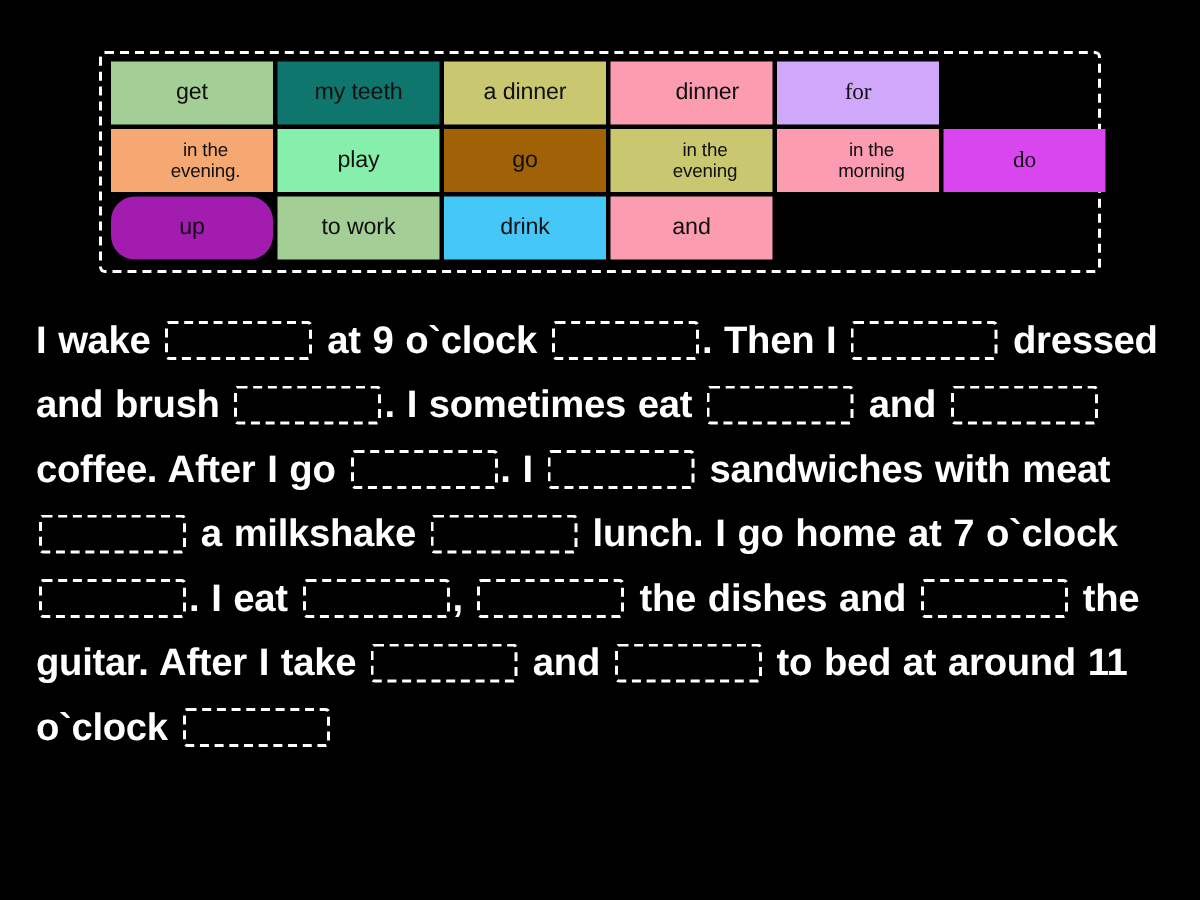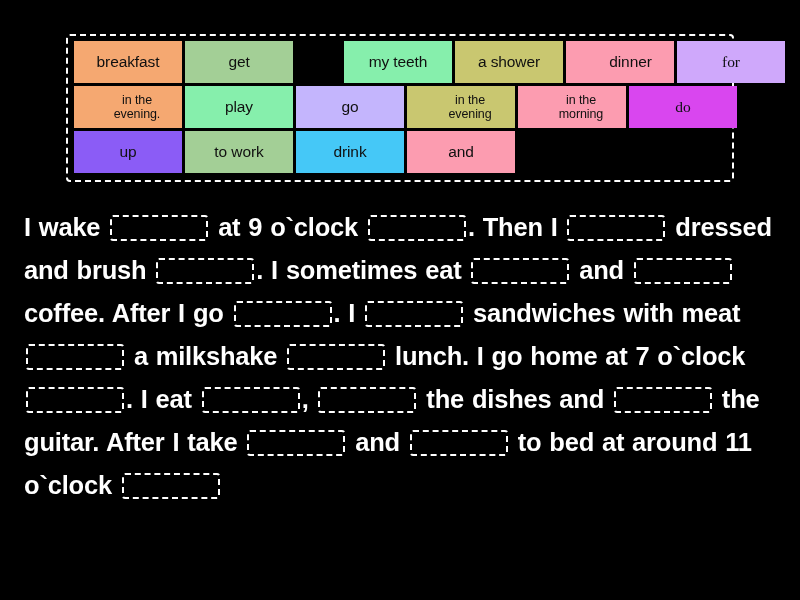--- a/index.html
+++ b/index.html
@@ -90,37 +90,36 @@
     margin: 0 2px;
   }
 </style>
 </head>
 <body>
 
 <div id="stage">
 
   <div class="word-bank" id="word-bank">
       <div class="bank-row">
-        <div class="tile" style="background: rgb(245, 168, 113);">breakfast</div>
         <div class="tile" style="background: rgb(163, 207, 150);">get</div>
-        <div class="tile" style="background: #86efac; margin-left: 48px;">my teeth</div>
-        <div class="tile" style="background: rgb(201, 199, 112);">a shower</div>
+        <div class="tile" style="background: #0f766e;">my teeth</div>
+        <div class="tile" style="background: rgb(201, 199, 112);">a dinner</div>
         <div class="tile" style="background: rgb(252, 156, 176); padding-left: 24px;">dinner</div>
         <div class="tile" style="background: rgb(207, 168, 251);">for</div>
       </div>
       <div class="bank-row">
         <div class="tile two-line" style="background: rgb(245, 168, 113);">in the<br>evening.</div>
         <div class="tile" style="background: #86efac;">play</div>
-        <div class="tile" style="background: #c4b5fd;">go</div>
+        <div class="tile" style="background: #a16207;">go</div>
         <div class="tile two-line" style="background: rgb(201, 199, 112);">in the<br>evening</div>
         <div class="tile two-line" style="background: rgb(252, 156, 176);">in the<br>morning</div>
         <div class="tile" style="background: #d946ef;">do</div>
       </div>
       <div class="bank-row">
-        <div class="tile" style="background: #8b5cf6;">up</div>
+        <div class="tile" style="background: #a21caf; border-radius: 16px;">up</div>
         <div class="tile" style="background: rgb(163, 207, 150);">to work</div>
         <div class="tile" style="background: rgb(69, 200, 247);">drink</div>
         <div class="tile" style="background: rgb(252, 156, 176);">and</div>
         <div class="tile empty" style="background: transparent;"></div>
       </div>
     </div>
 
   <div class="sentence" id="sentence"><span class="txt">I wake </span><span class="blank"></span><span class="txt"> at 9 o`clock </span><span class="blank"></span><span class="txt">. Then I </span><span class="blank"></span><span class="txt"> dressed and brush </span><span class="blank"></span><span class="txt">. I sometimes eat </span><span class="blank"></span><span class="txt"> and </span><span class="blank"></span><span class="txt"> coffee. After I go </span><span class="blank"></span><span class="txt">. I </span><span class="blank"></span><span class="txt"> sandwiches with meat </span><span class="blank"></span><span class="txt"> a milkshake </span><span class="blank"></span><span class="txt"> lunch. I go home at 7 o`clock </span><span class="blank"></span><span class="txt">. I eat </span><span class="blank"></span><span class="txt">, </span><span class="blank"></span><span class="txt"> the dishes and </span><span class="blank"></span><span class="txt"> the guitar. After I take </span><span class="blank"></span><span class="txt"> and </span><span class="blank"></span><span class="txt"> to bed at around 11 o`clock </span><span class="blank"></span></div>
 
 </div>

